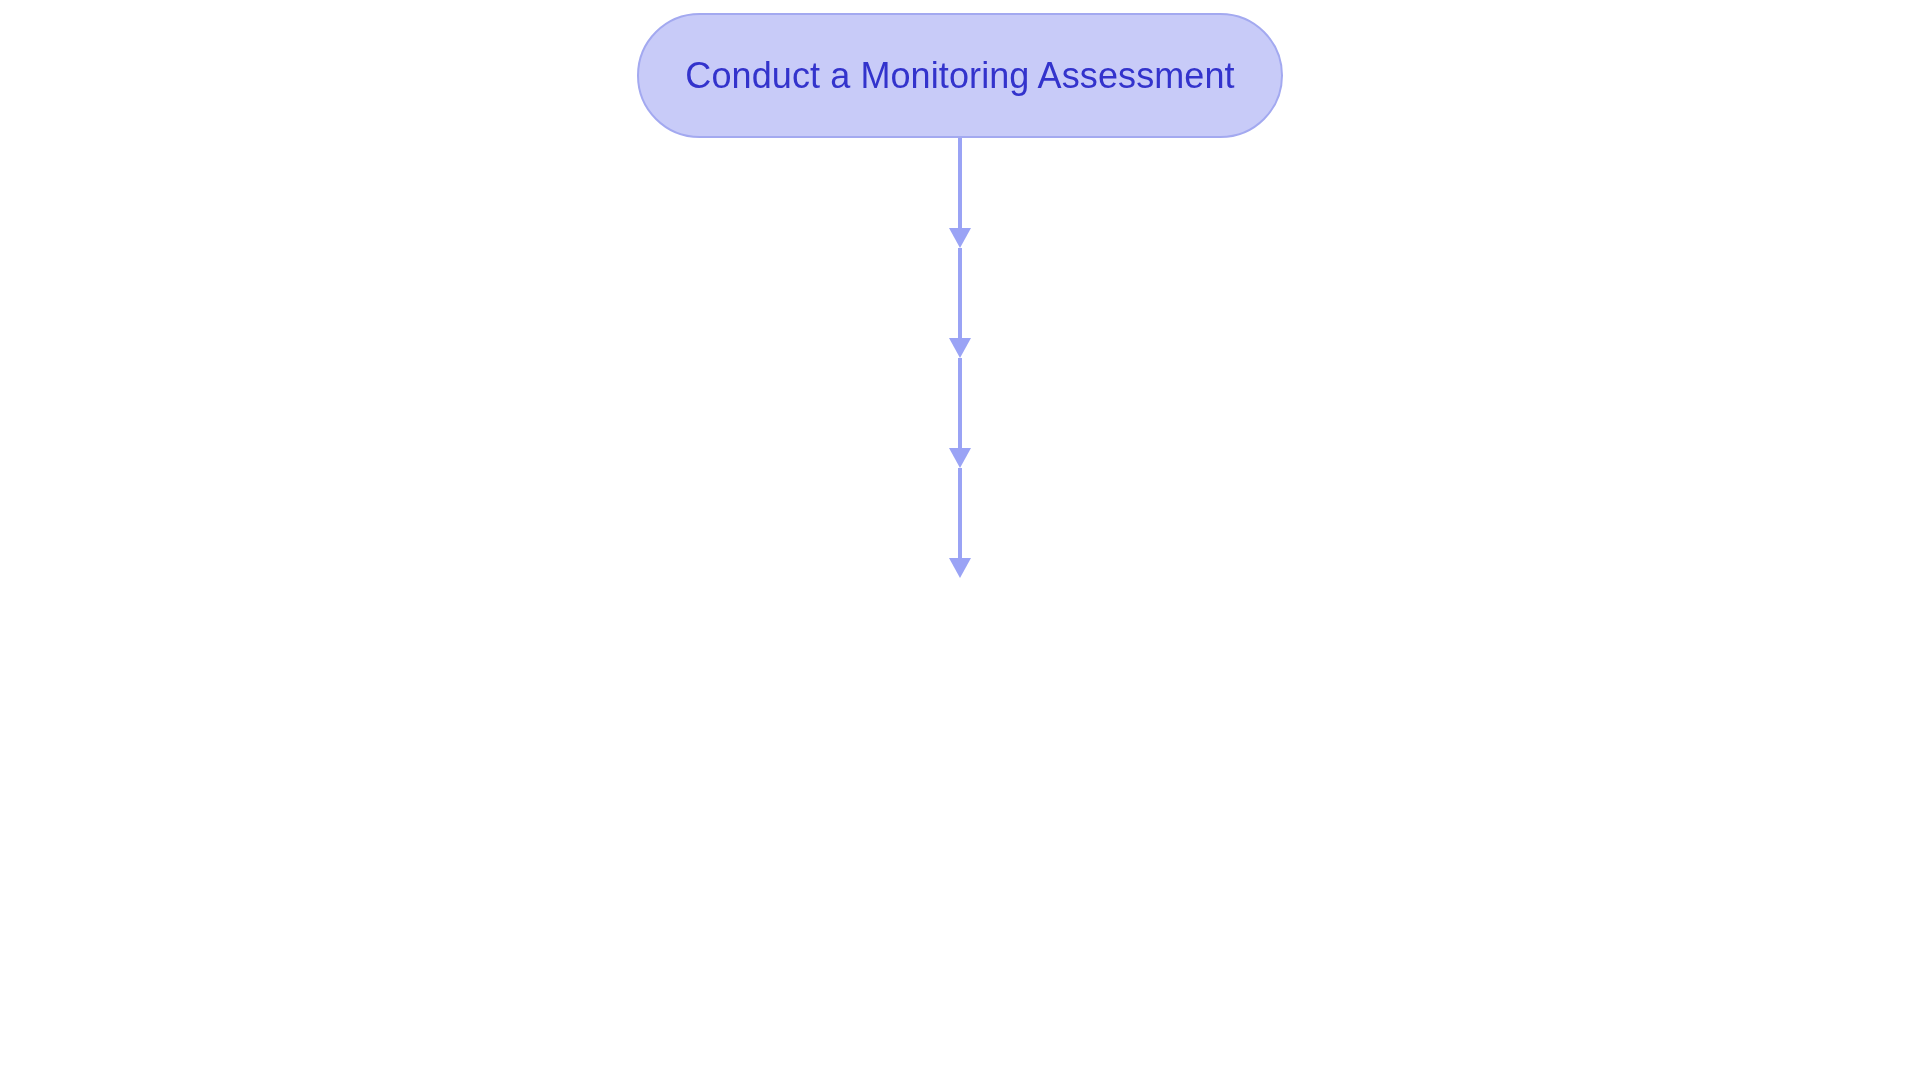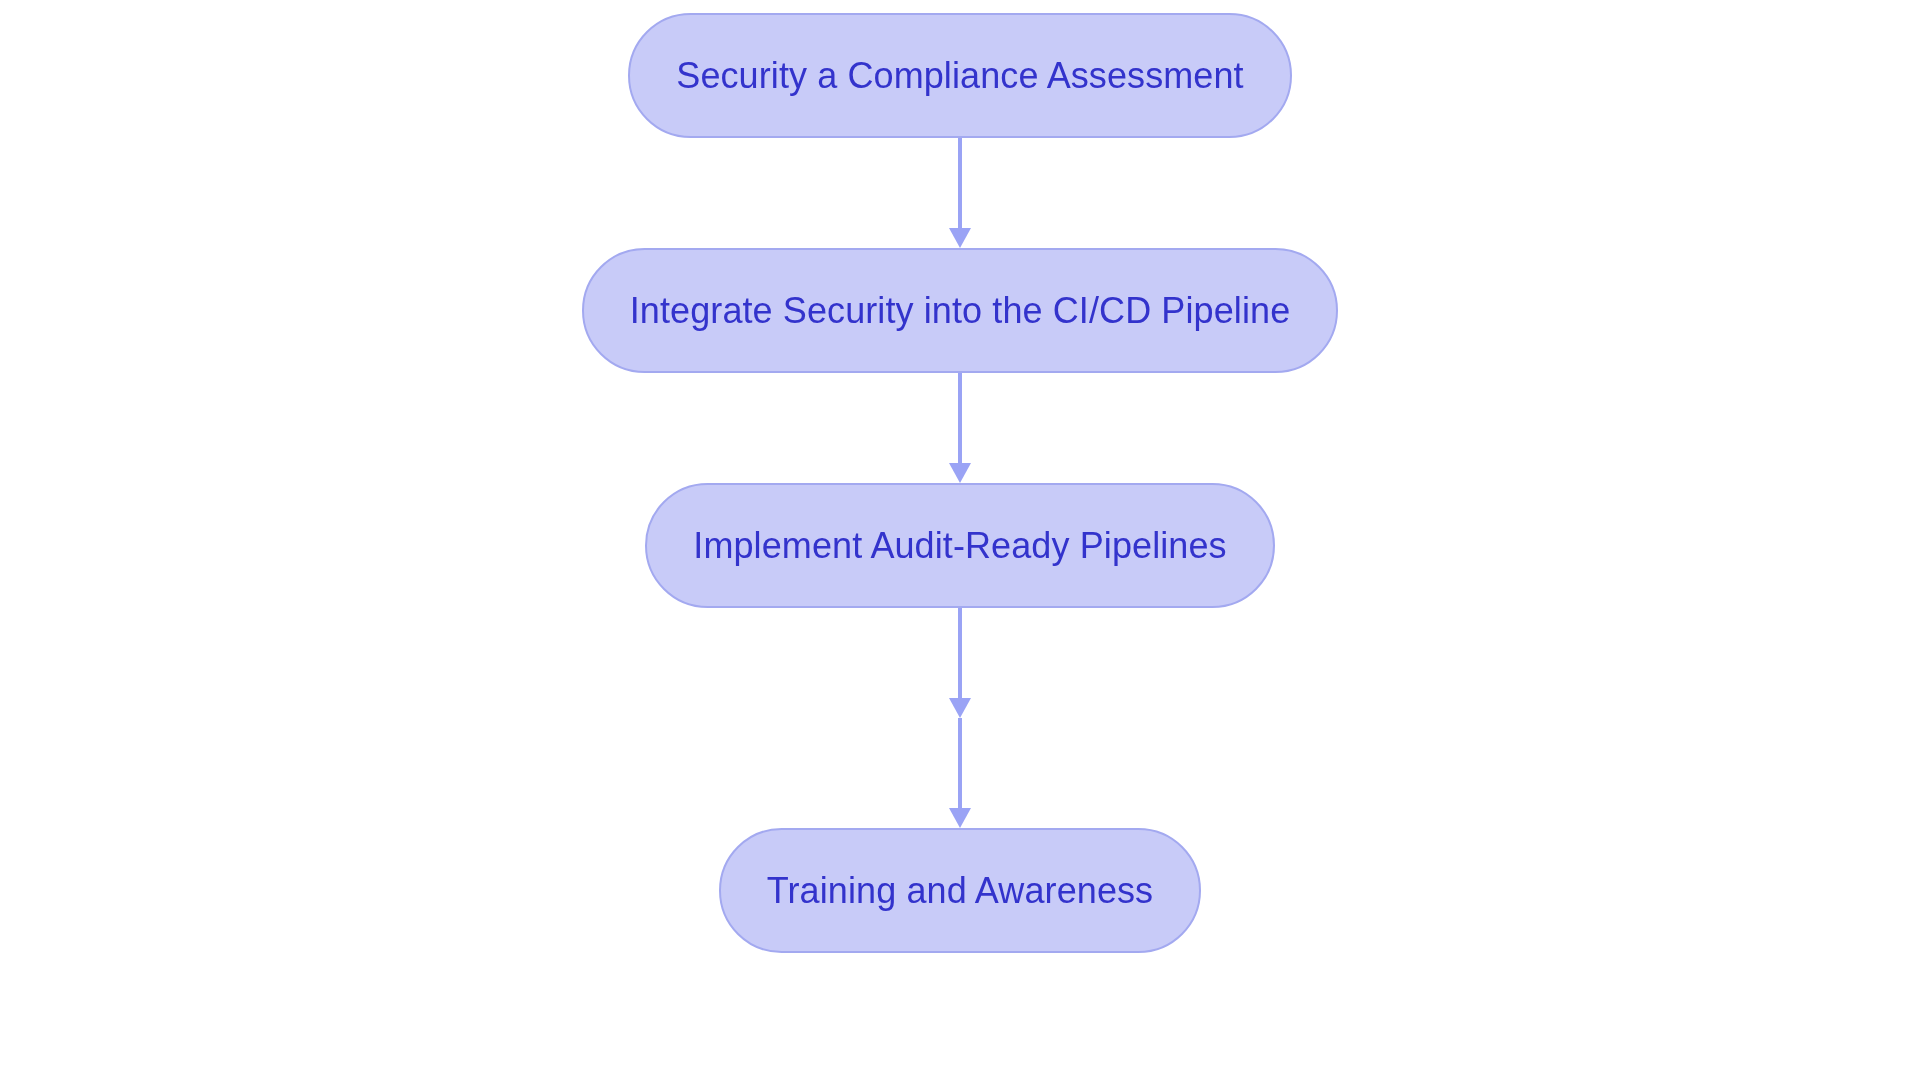--- a/index.html
+++ b/index.html
@@ -91,50 +91,41 @@
 </style>
 </head>
 <body>
 
 <div id="flowchart">
   <div class="flow-column">
 
     <div class="spacer-top"></div>
 
     <div class="node">
-      <span class="node-label">Security a Compliance Assessment</span>
+      <span class="node-label">Conduct a Monitoring Assessment</span>
     </div>
 
     <div class="connector gap-1">
       <div class="connector-shaft"></div>
       <div class="connector-head"></div>
     </div>
 
-    <div class="node">
-      <span class="node-label">Integrate Security into the CI/CD Pipeline</span>
-    </div>
 
     <div class="connector gap-2">
       <div class="connector-shaft"></div>
       <div class="connector-head"></div>
     </div>
 
-    <div class="node">
-      <span class="node-label">Implement Audit-Ready Pipelines</span>
-    </div>
 
     <div class="connector gap-3">
       <div class="connector-shaft"></div>
       <div class="connector-head"></div>
     </div>
 
 
     <div class="connector gap-4">
       <div class="connector-shaft"></div>
       <div class="connector-head"></div>
     </div>
 
-    <div class="node">
-      <span class="node-label">Training and Awareness</span>
-    </div>
 
   </div>
 </div>
 
 </body></html>

